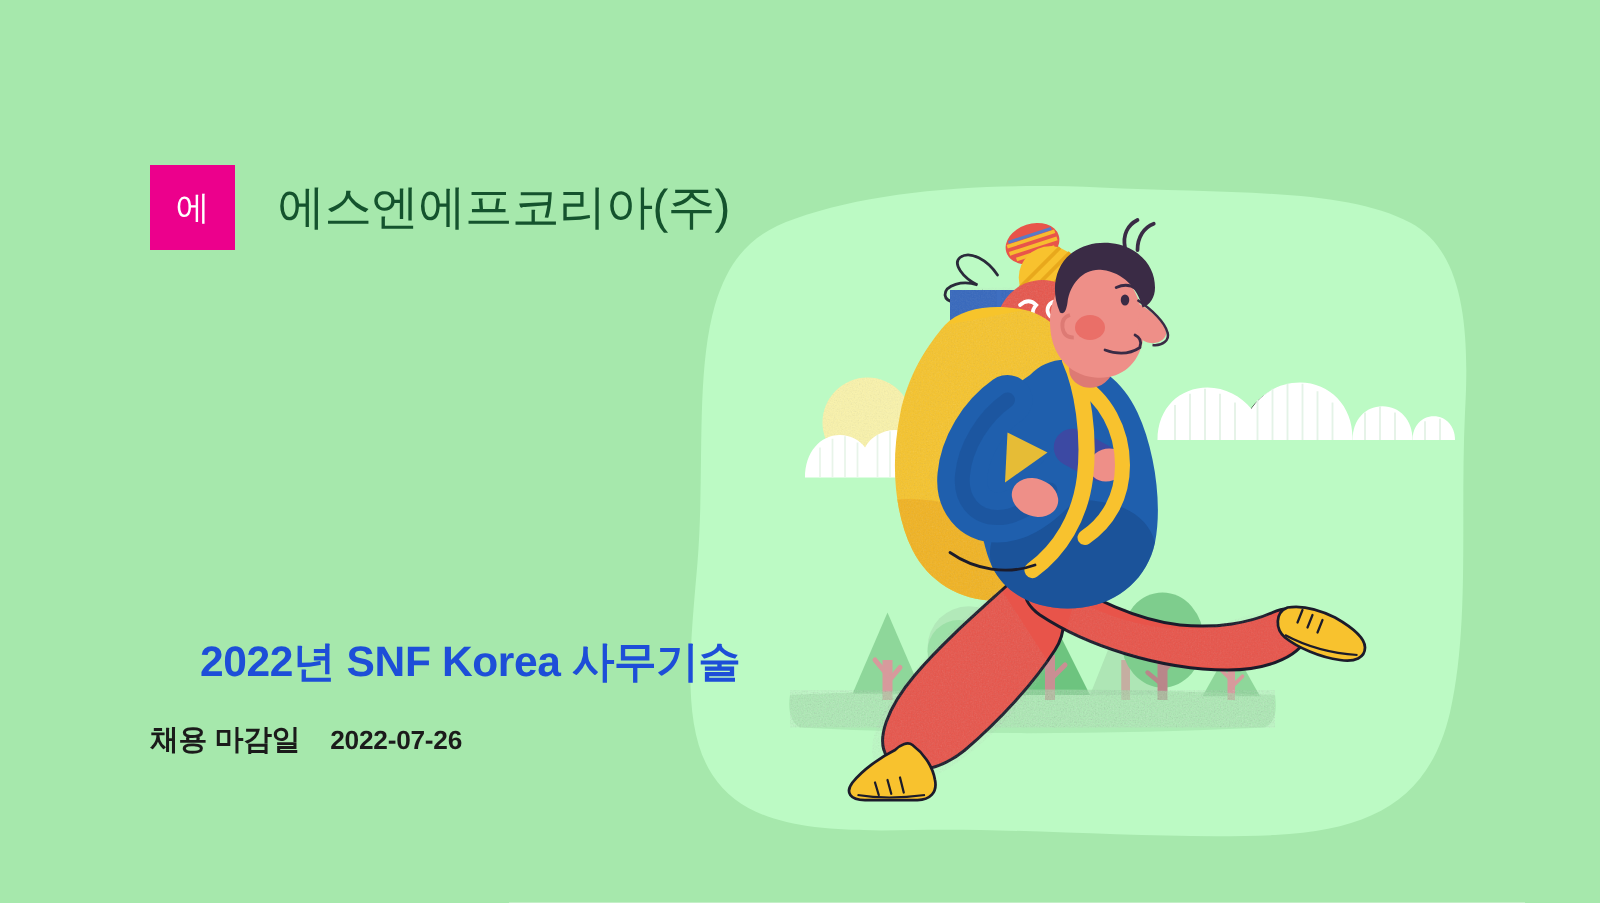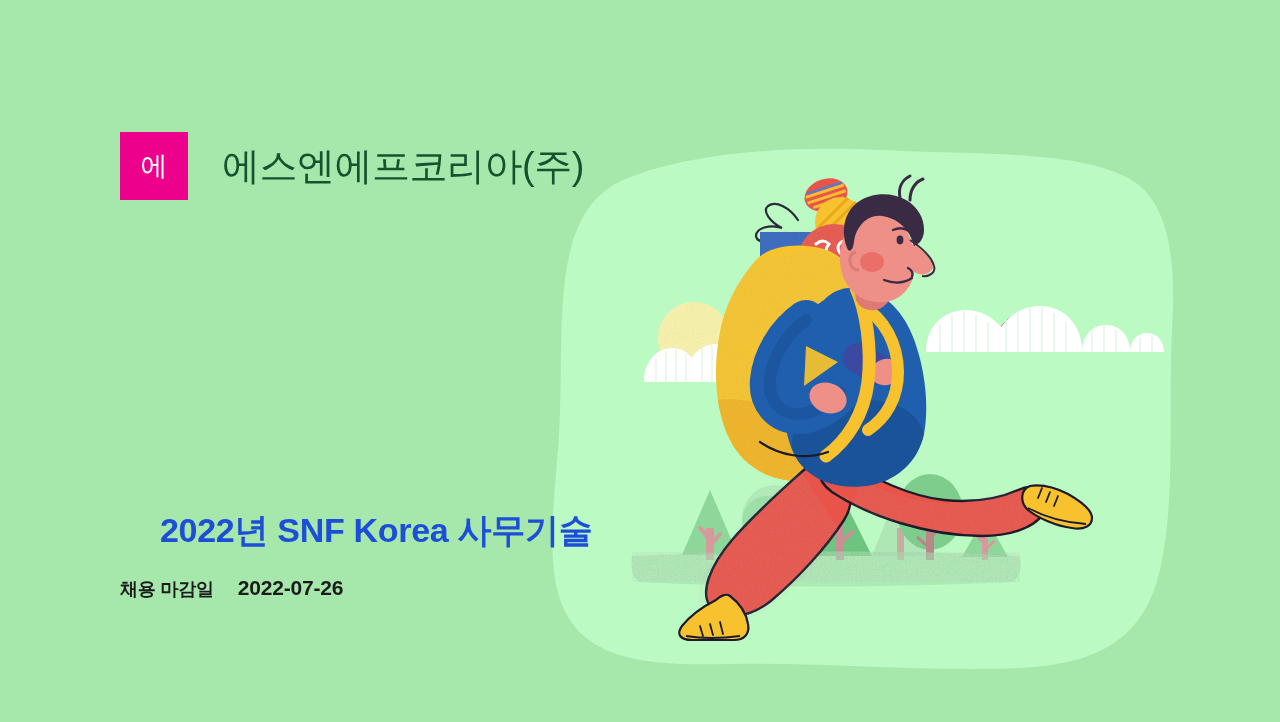--- a/index.html
+++ b/index.html
@@ -81,21 +81,21 @@
   }
   #deadline-row {
     position: absolute;
     left: 120px;
     top: 576px;
     display: flex;
     align-items: baseline;
     white-space: nowrap;
   }
   #deadline-label {
-    font-size: 18px;
+    font-size: 23px;
     font-weight: 700;
     color: #1b1b1b;
     letter-spacing: -0.2px;
   }
   #deadline-value {
     margin-left: 24px;
     font-size: 21px;
     font-weight: 700;
     color: #1b1b1b;
     letter-spacing: -0.2px;

